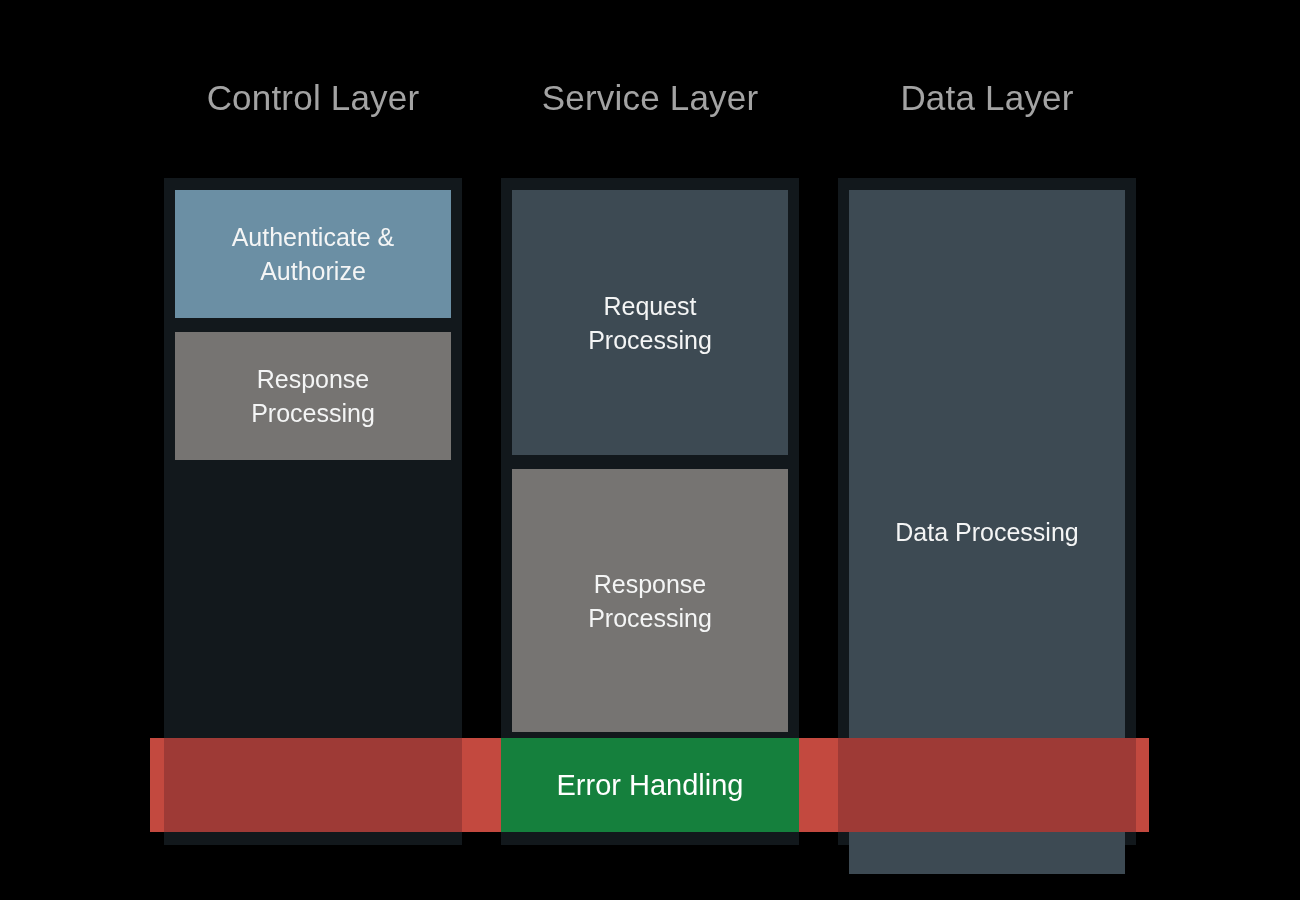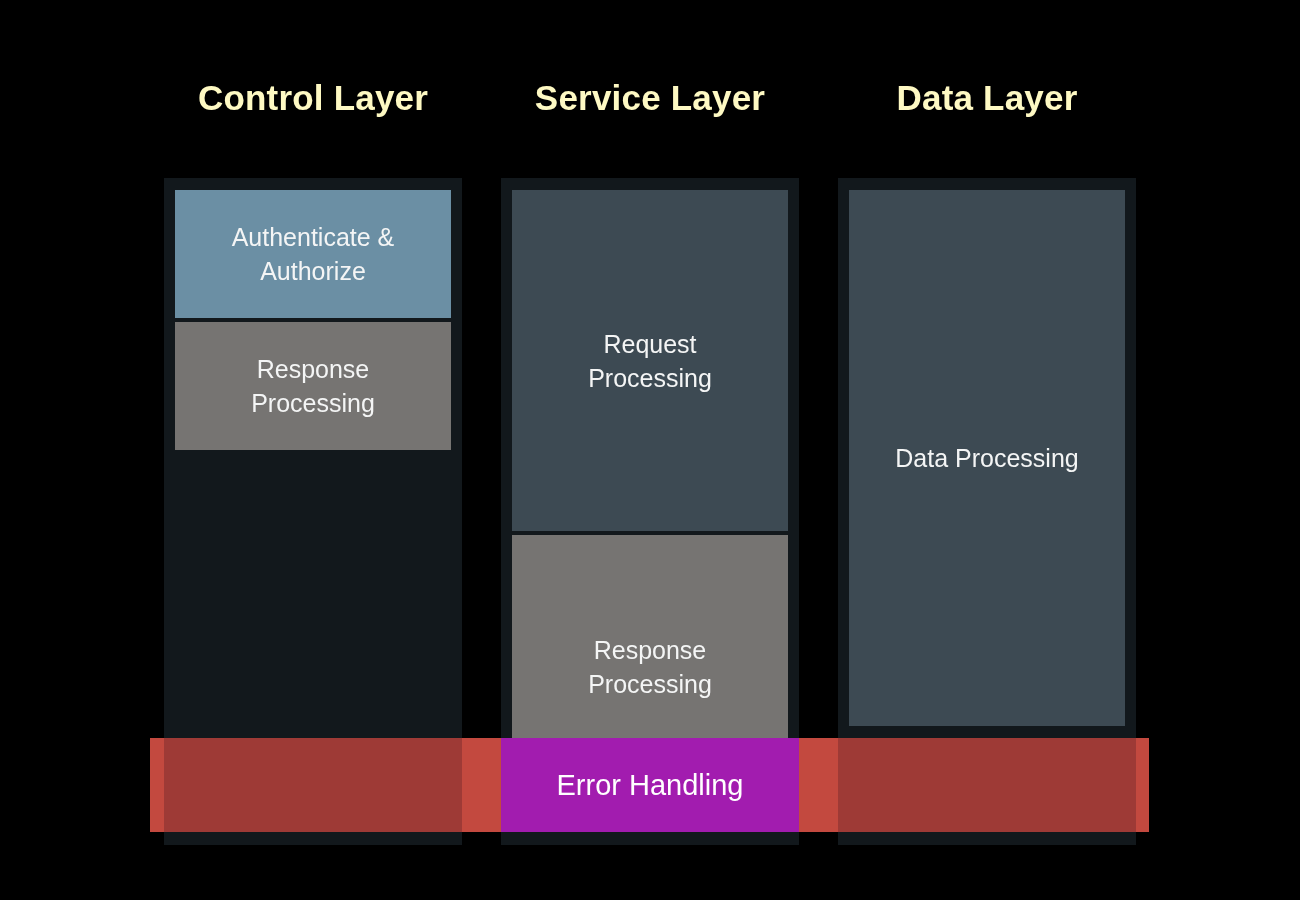--- a/index.html
+++ b/index.html
@@ -10,62 +10,62 @@
     background: #000;
     font-family: "Liberation Sans", sans-serif;
     overflow: hidden;
   }
   .layer-title {
     position: absolute;
     top: 79px;
     width: 298px;
     text-align: center;
     font-size: 35px;
-    font-weight: bold;
+    font-weight: normal;
     letter-spacing: 0.2px;
-    color: #fef9c3;
+    color: #a3a3a3;
     line-height: 38px;
   }
   .title-1 { left: 164px; }
   .title-2 { left: 501px; }
   .title-3 { left: 838px; }
 
   .column {
     position: absolute;
     top: 178px;
     width: 298px;
     height: 667px;
     background: #12181c;
     box-sizing: border-box;
     padding: 12px 11px;
     display: flex;
     flex-direction: column;
-    gap: 4px;
+    gap: 14px;
     align-items: center;
   }
   .col-1 { left: 164px; }
   .col-2 { left: 501px; }
   .col-3 { left: 838px; }
 
   .box {
     width: 276px;
     display: flex;
     align-items: center;
     justify-content: center;
     text-align: center;
     color: #f4f5f5;
     font-size: 25px;
     line-height: 34px;
     flex: none;
   }
   .box-label { max-width: 210px; display: inline-block; }
   .h-sm { height: 128px; }
-  .h-md1 { height: 341px; }
+  .h-md1 { height: 265px; }
   .h-md2 { height: 263px; }
-  .h-lg { height: 536px; }
+  .h-lg { height: 684px; }
 
   .error-bar {
     position: absolute;
     left: 150px;
     top: 738px;
     width: 999px;
     height: 94px;
   }
   .error-seg {
     position: absolute;
@@ -113,19 +113,19 @@
   </div>
 
   <div class="column col-3">
     <div class="box h-lg" style="background-color: rgb(61, 74, 83);">
       <span class="box-label">Data Processing</span>
     </div>
   </div>
 
   <div class="error-bar" style="background-color: rgb(195, 73, 63);">
     <div class="error-seg seg-1" style="background-color: rgb(158, 58, 54);"></div>
-    <div class="error-seg seg-2" style="background-color: #a21caf;">
+    <div class="error-seg seg-2" style="background-color: #15803d;">
       <span class="error-label">Error Handling</span>
     </div>
     <div class="error-seg seg-3" style="background-color: rgb(158, 58, 54);"></div>
   </div>
 
 </div>
 
 </body></html>

